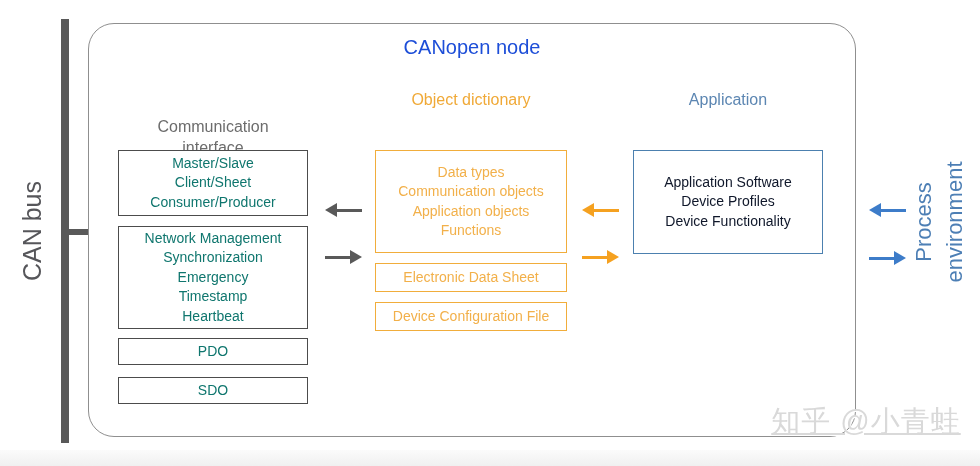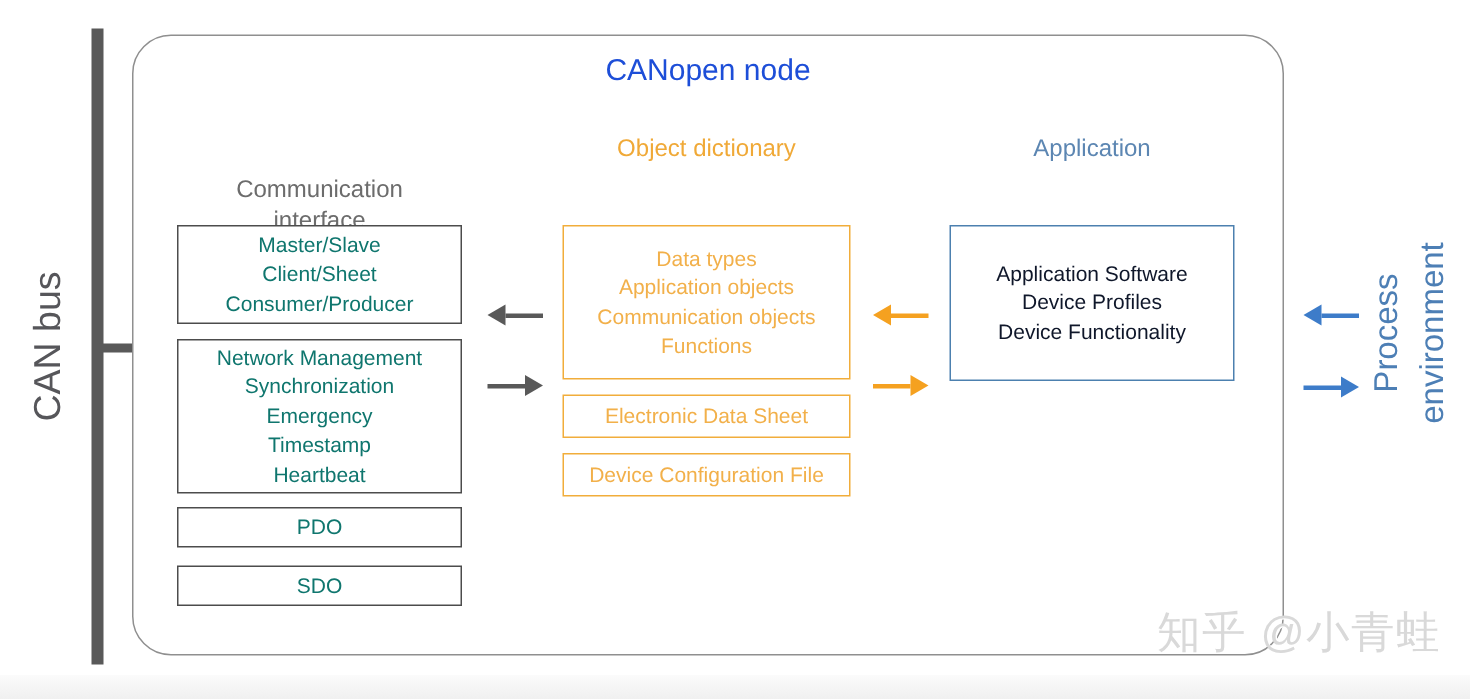--- a/index.html
+++ b/index.html
@@ -44,20 +44,21 @@
   
   .process-label{
     left:850px;top:190px;width:180px;height:64px;
     font-size:22px;line-height:31px;color:#4D7FB5;
   }
   
   .watermark{
     position:absolute;left:760px;top:402px;width:212px;text-align:center;
     font-size:29px;color:#d9d9d9;letter-spacing:1px;white-space:nowrap;
     text-shadow:1px 1px 0 #ffffff;
+    text-decoration:underline;
   }
   .bottom-strip{position:absolute;left:0;top:450px;width:980px;height:16px;
     background:linear-gradient(#fbfbfb,#f0f0f0);}
 </style>
 </head>
 <body>
 
 <div class="stage">
 
   <div class="canbus-bar"></div>
@@ -84,22 +85,22 @@
     <div>Synchronization</div>
     <div>Emergency</div>
     <div>Timestamp</div>
     <div>Heartbeat</div>
   </div>
   <div class="bx dark" style="left:118px;top:338px;width:190px;height:27px">PDO</div>
   <div class="bx dark" style="left:118px;top:377px;width:190px;height:27px">SDO</div>
 
   <div class="bx orange" style="left:375px;top:150px;width:192px;height:103px">
     <div>Data types</div>
+    <div>Communication objects</div>
     <div>Application objects</div>
-    <div>Communication objects</div>
     <div>Functions</div>
   </div>
   <div class="bx orange" style="left:375px;top:263px;width:192px;height:29px">Electronic Data Sheet</div>
   <div class="bx orange" style="left:375px;top:302px;width:192px;height:29px">Device Configuration File</div>
 
   <div class="bx blue" style="left:633px;top:150px;width:190px;height:104px">
     <div>Application Software</div>
     <div>Device Profiles</div>
     <div>Device Functionality</div>
   </div>

